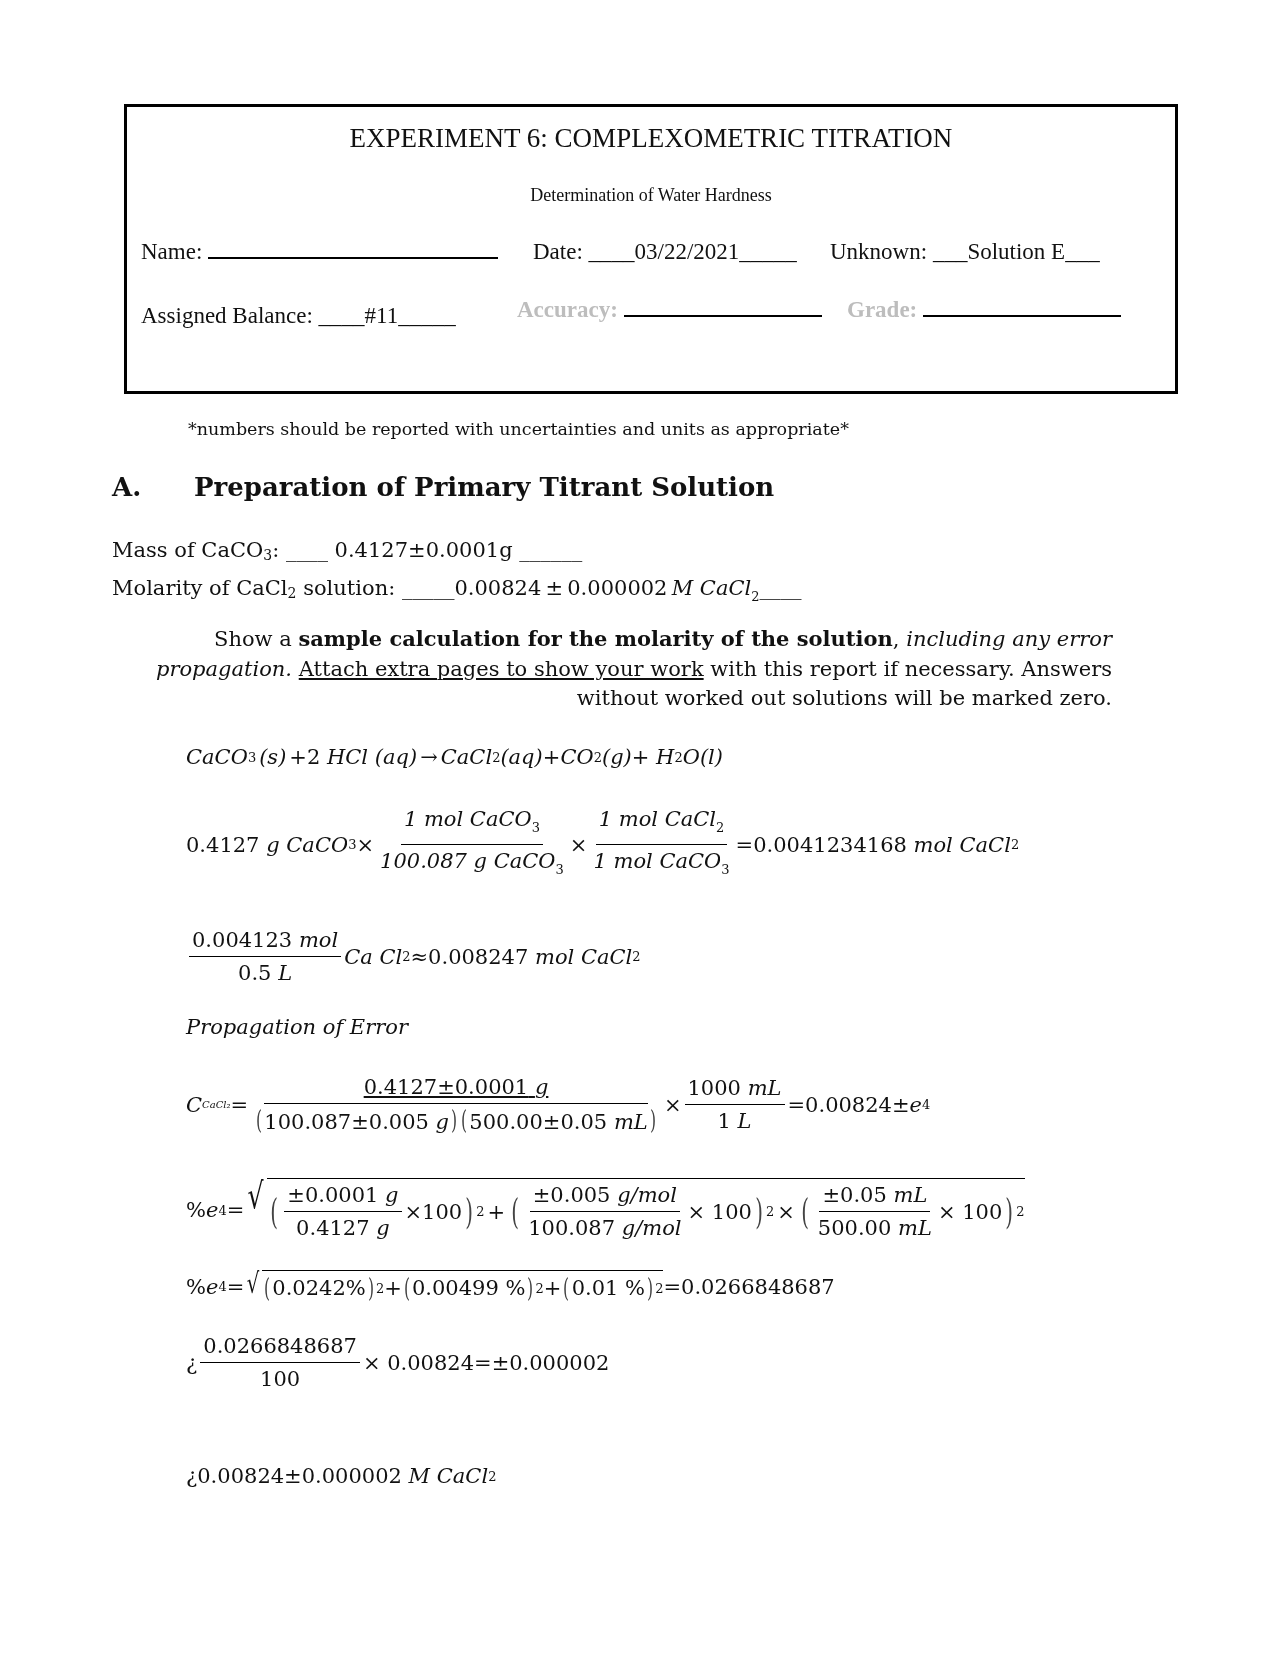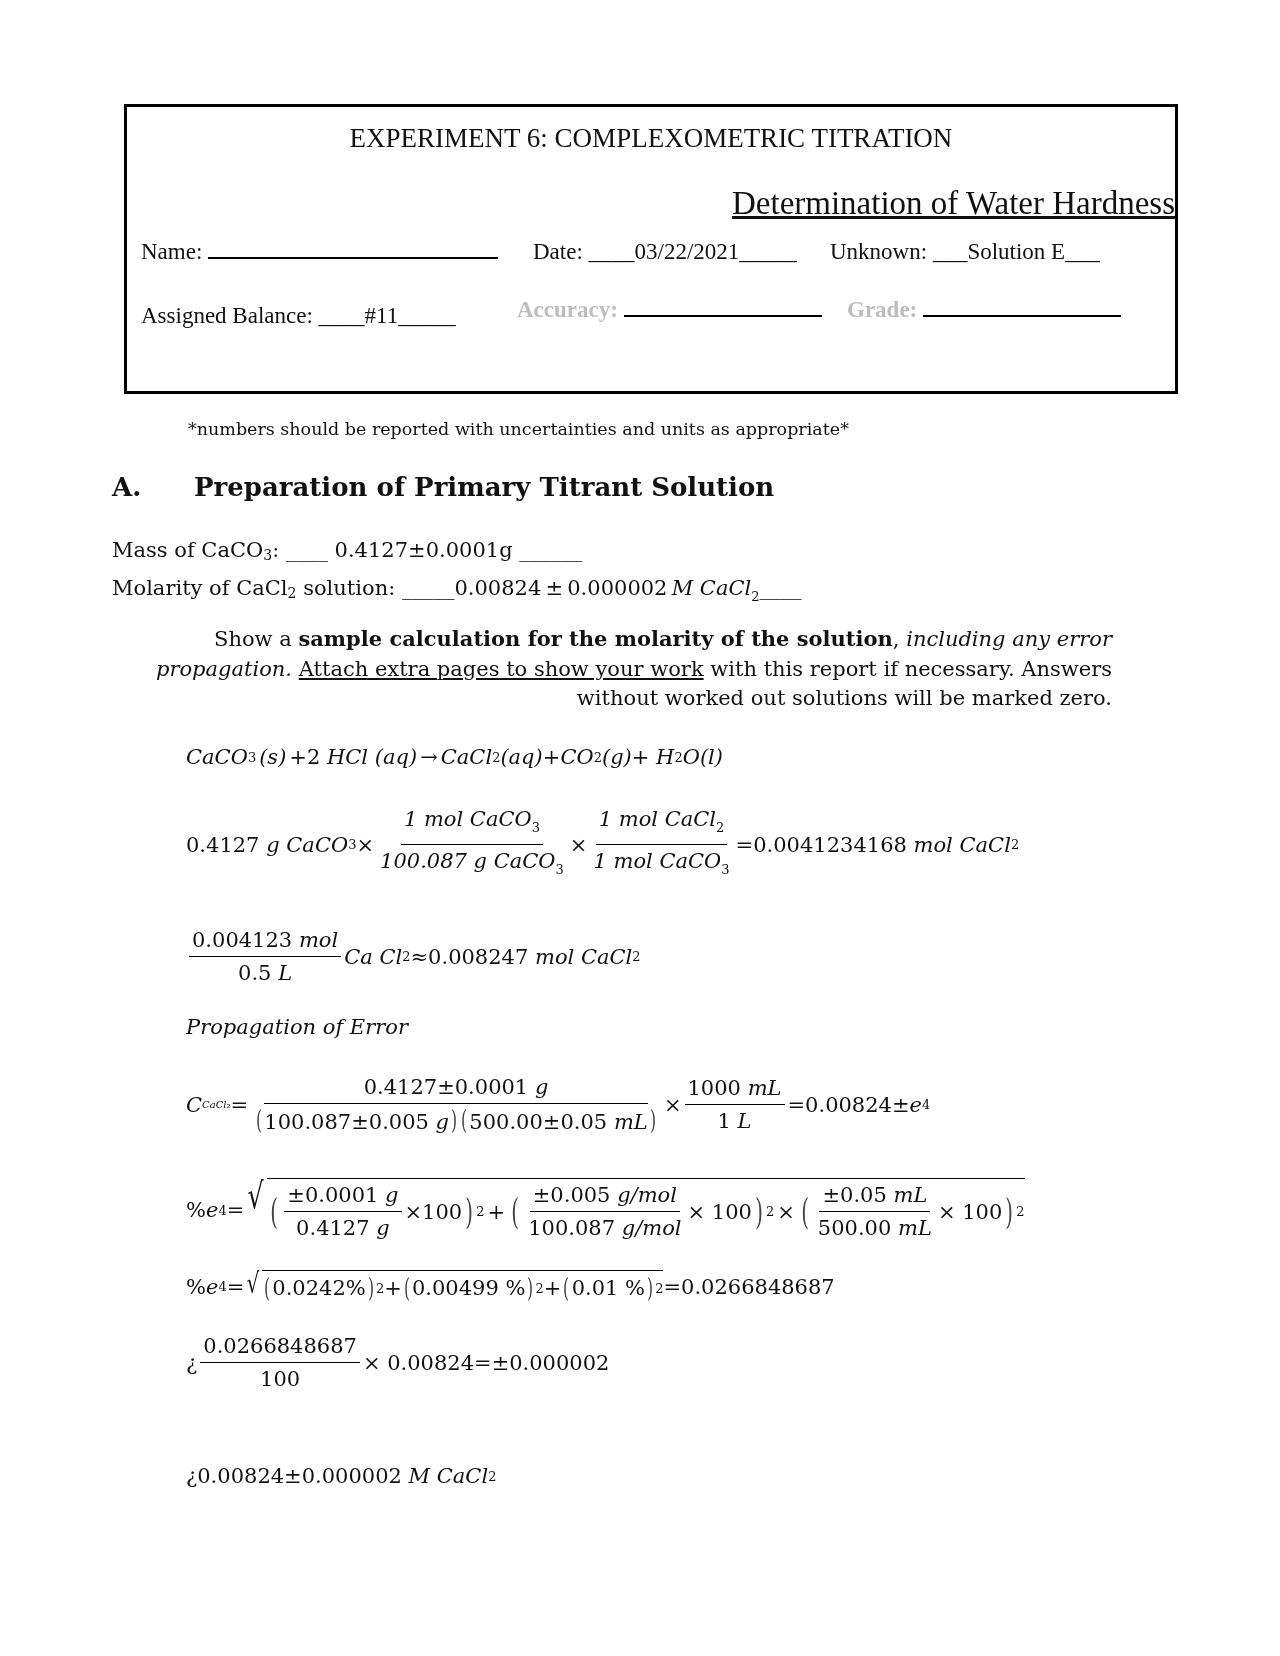--- a/index.html
+++ b/index.html
@@ -2,21 +2,21 @@
 <html><head>
 <meta charset="utf-8">
 <style>
   html, body { margin: 0; padding: 0; background: #ffffff; }
   body { width: 1280px; height: 1656px; position: relative; overflow: hidden; color: #111; }
   .abs { position: absolute; white-space: nowrap; text-align: right; }
 
   
   .hdr-box { position: absolute; left: 124px; top: 104px; width: 1054px; height: 290px; border: 3px solid #000; box-sizing: border-box; }
   .hdr-title { position: absolute; left: 0; right: 0; top: 16px; text-align: center; font-size: 27px; font-family: "Liberation Serif", serif; }
-  .hdr-sub { position: absolute; left: 0; right: 0; top: 78px; text-align: right; font-size: 33px; font-family: "Liberation Serif", serif; text-decoration: underline; }
+  .hdr-sub { position: absolute; left: 0; right: 0; top: 78px; text-align: center; font-size: 18px; font-family: "Liberation Serif", serif; }
   .hdr-row { position: absolute; font-size: 23px; font-family: "Liberation Serif", serif; white-space: nowrap; }
   .muted { color: #bdbdbd; font-weight: bold; }
   .ul-line { display: inline-block; border-bottom: 2px solid #000; height: 18px; vertical-align: baseline; }
 
   .note { font-family: "DejaVu Serif", serif; font-size: 17.5px; }
   .sec-head { font-family: "DejaVu Serif", serif; font-weight: bold; font-size: 26px; }
   .body-txt { font-family: "DejaVu Serif", serif; font-size: 21px; line-height: 29.5px; }
   .body-txt b { font-weight: bold; }
   .body-txt i { font-style: italic; }
   .body-txt u { text-decoration: underline; }
@@ -121,21 +121,21 @@
   <span>≈0.008247</span>&nbsp;<i>mol CaCl</i><span class="sub">2</span>
 </div>
 
 <div class="abs body-txt" style="left:186px; top:1013px;"><i>Propagation of Error</i></div>
 
 <div class="eq" style="left:186px; top:1073px;">
   <i>C</i>
     <i class="sub" style="font-size:10px;">CaCl₂</i>
     <span>=</span>
   <span class="frac">
-    <span class="num" style="padding:0 100px 2px;"><span>0.4127±0.0001</span>&nbsp;<i>g</i></span>
+    <span class="num" style="padding:0 100px 2px;text-decoration:underline;"><span>0.4127±0.0001</span>&nbsp;<i>g</i></span>
     <span class="den">
       <span class="sm-paren">(</span><span>100.087±0.005</span>&nbsp;<i>g</i><span class="sm-paren">)</span><span class="sm-paren">(</span><span>500.00±0.05</span>&nbsp;<i>mL</i><span class="sm-paren">)</span>
     </span>
   </span>
   <span>×</span>
   <span class="frac">
     <span class="num"><span>1000</span>&nbsp;<i>mL</i></span>
     <span class="den"><span>1</span>&nbsp;<i>L</i></span>
   </span>
   <span>=0.00824±</span>

